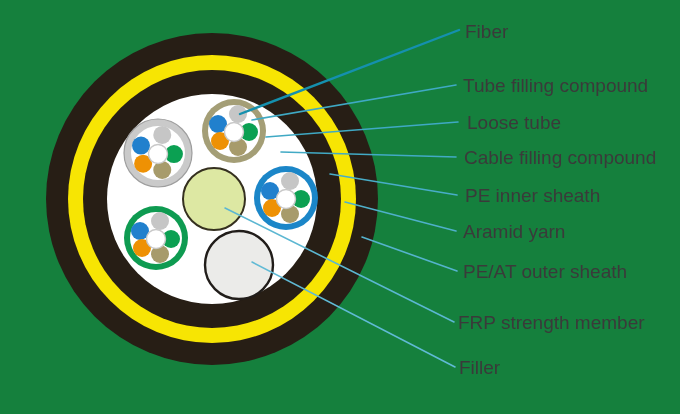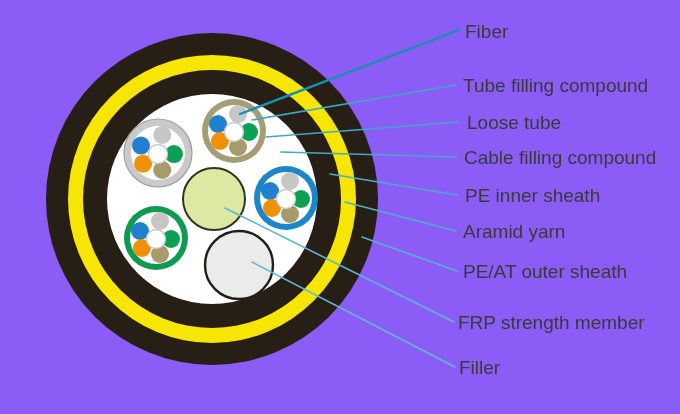--- a/index.html
+++ b/index.html
@@ -5,21 +5,21 @@
   html, body {
     margin: 0;
     padding: 0;
     background: #ffffff;
     font-family: "Liberation Sans", sans-serif;
   }
   .stage {
     position: relative;
     width: 680px;
     height: 414px;
-    background: #8b5cf6;
+    background: #15803d;
     overflow: hidden;
   }
   svg text {
     font-family: "Liberation Sans", sans-serif;
     fill: #3a3a3a;
   }
 </style>
 </head>
 <body>
 

